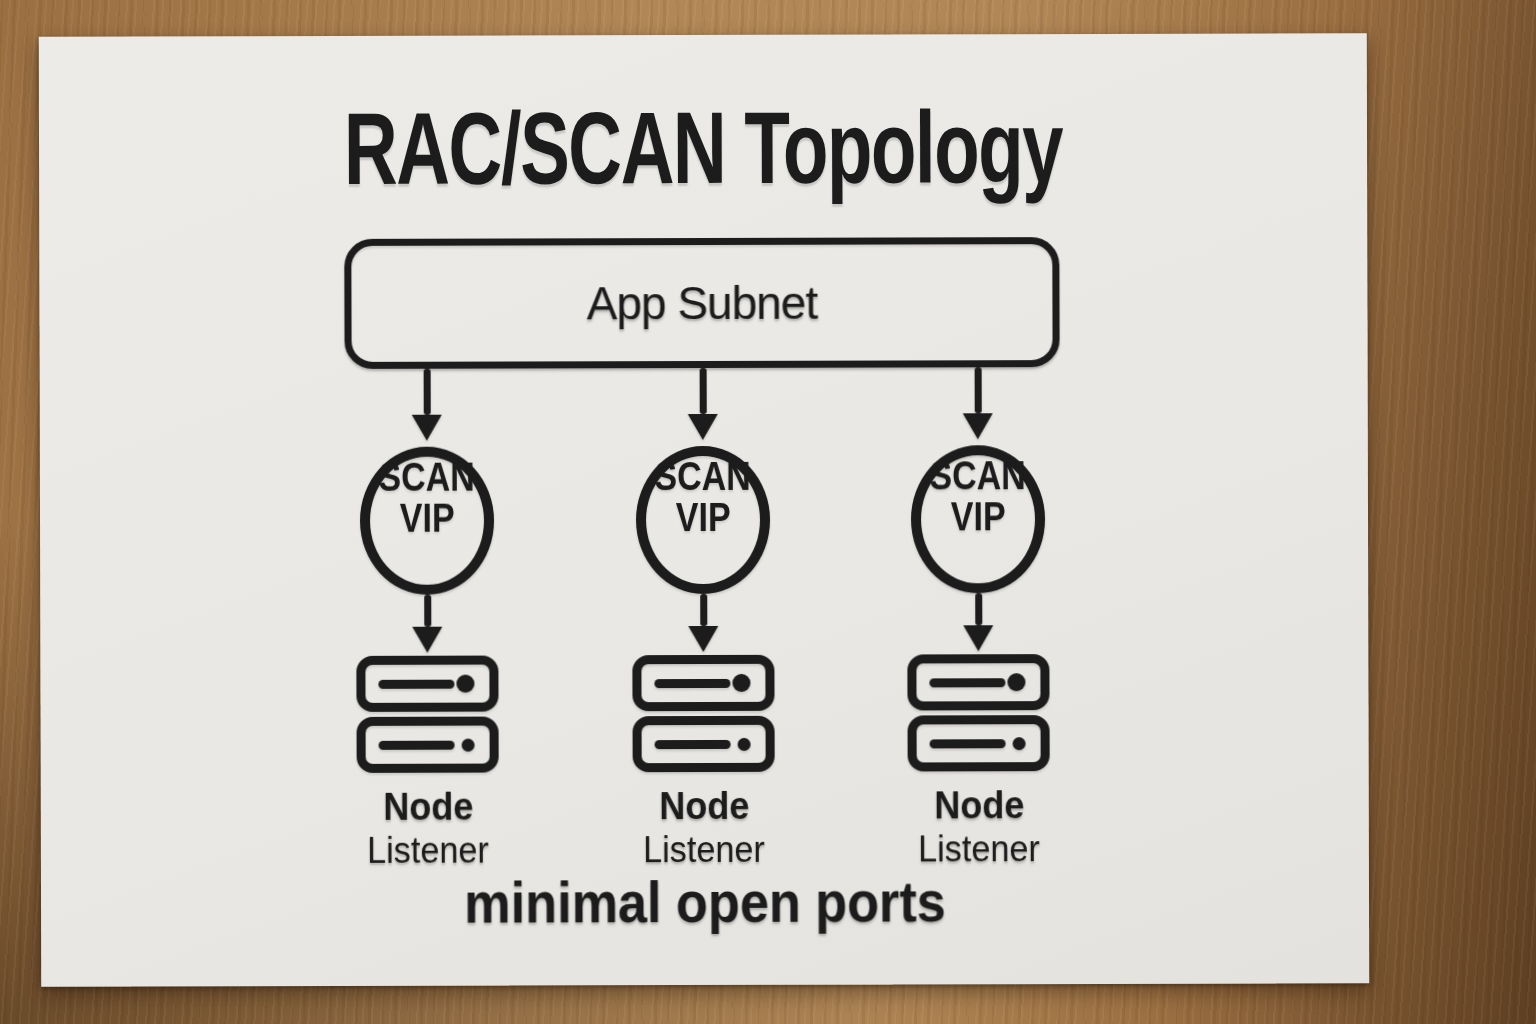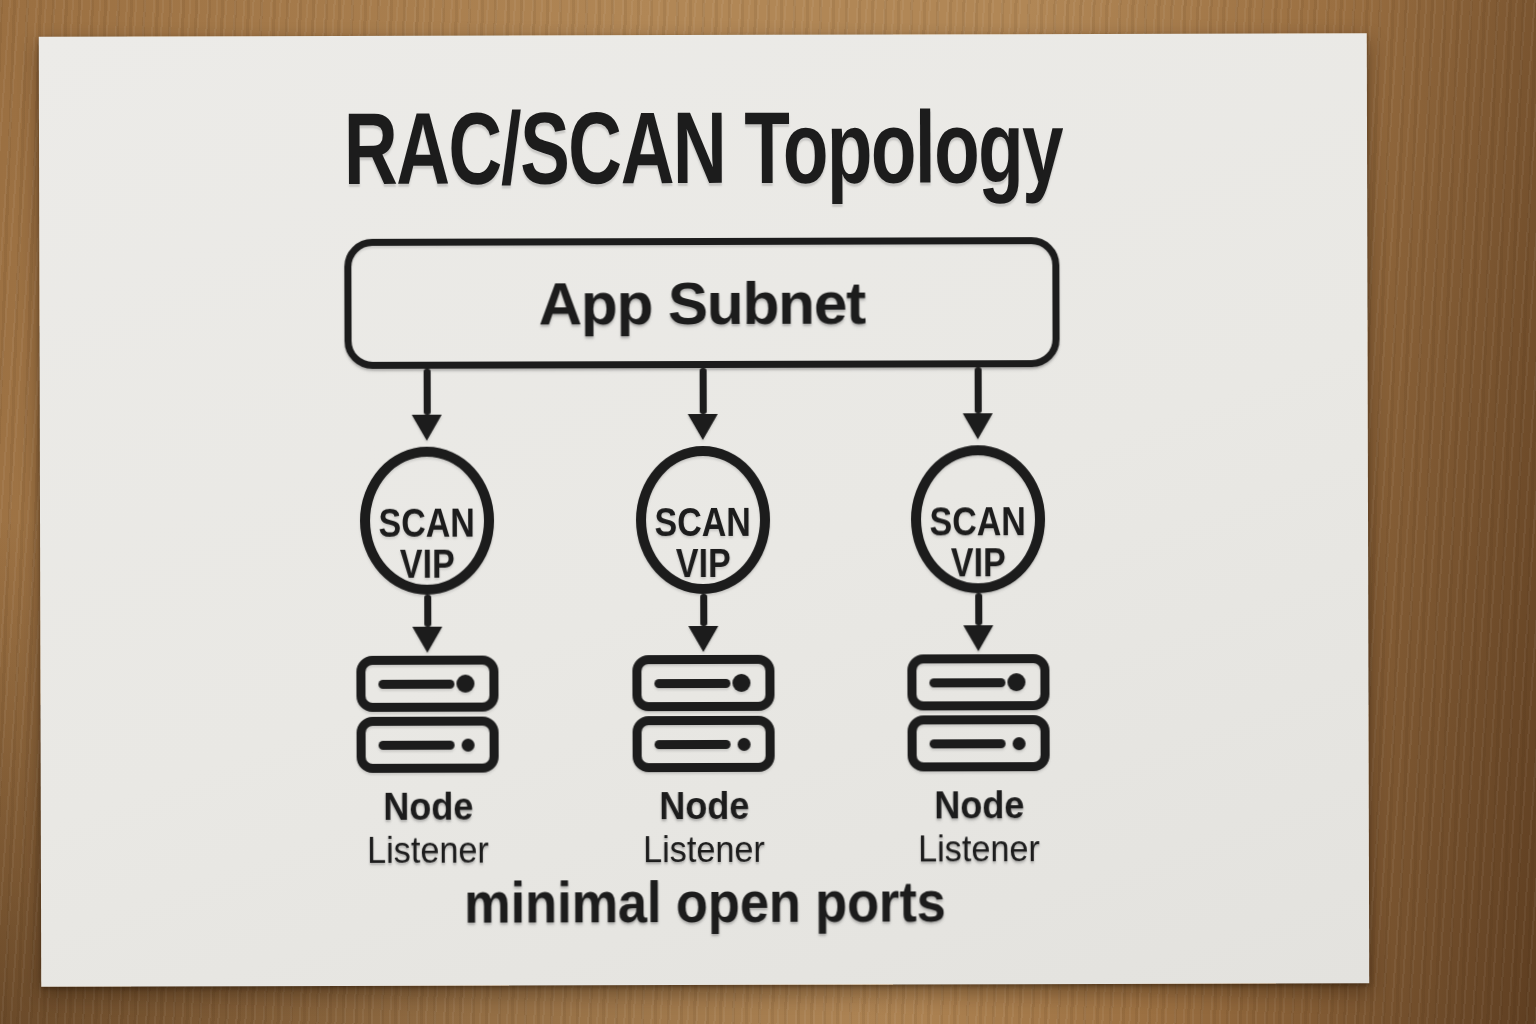--- a/index.html
+++ b/index.html
@@ -37,21 +37,21 @@
     text-shadow: 0 3px 2px rgba(100,100,100,0.25);
     white-space: nowrap;
   }
   .subnet-box {
     position: absolute; left: 305px; top: 203px; width: 715px; height: 130px;
     border: 7px solid var(--ink); border-radius: 28px;
     display: flex; align-items: center; justify-content: center;
     box-shadow: 0 2px 2px rgba(100,100,100,0.25);
   }
   .subnet-label {
-    font-size: 60px; font-weight: bold; letter-spacing: -1px;
+    font-size: 46px; font-weight: normal; letter-spacing: -1px;
     text-shadow: 0 2px 2px rgba(100,100,100,0.25);
     white-space: nowrap;
   }
   .column {
     position: absolute; top: 333px; width: 200px;
     display: flex; flex-direction: column; align-items: center;
   }
   .col-1 { left: 287px; }
   .col-2 { left: 563px; }
   .col-3 { left: 838px; }
@@ -60,21 +60,21 @@
   .line-b { height: 32px; }
   .arrow-head {
     width: 0; height: 0;
     border-left: 15px solid transparent;
     border-right: 15px solid transparent;
     border-top: 26px solid var(--ink);
   }
   .vip-circle {
     margin-top: 6px; width: 134px; height: 148px;
     border: 10px solid var(--ink); border-radius: 50%;
-    display: flex; flex-direction: column; align-items: center; justify-content: flex-end;
+    display: flex; flex-direction: column; align-items: center; justify-content: flex-start;
   }
   .vip-text {
     font-size: 40px; font-weight: bold; line-height: 1.02; text-align: center;
     transform: scaleX(0.85); white-space: nowrap;
   }
   .server { margin-top: 3px; display: flex; flex-direction: column; gap: 5px; }
   .server-unit {
     width: 142px; height: 56px;
     border: 9px solid var(--ink); border-radius: 16px;
     display: flex; align-items: center; justify-content: space-between;

